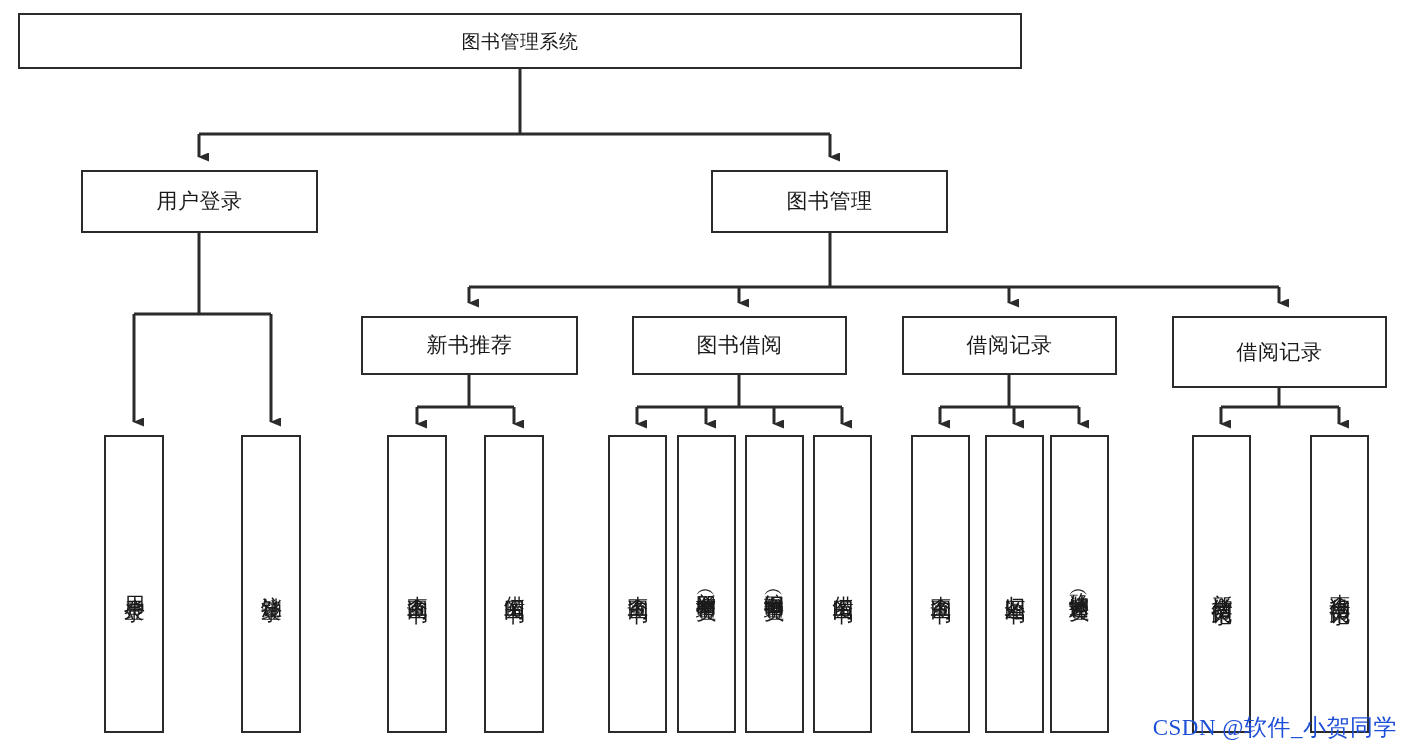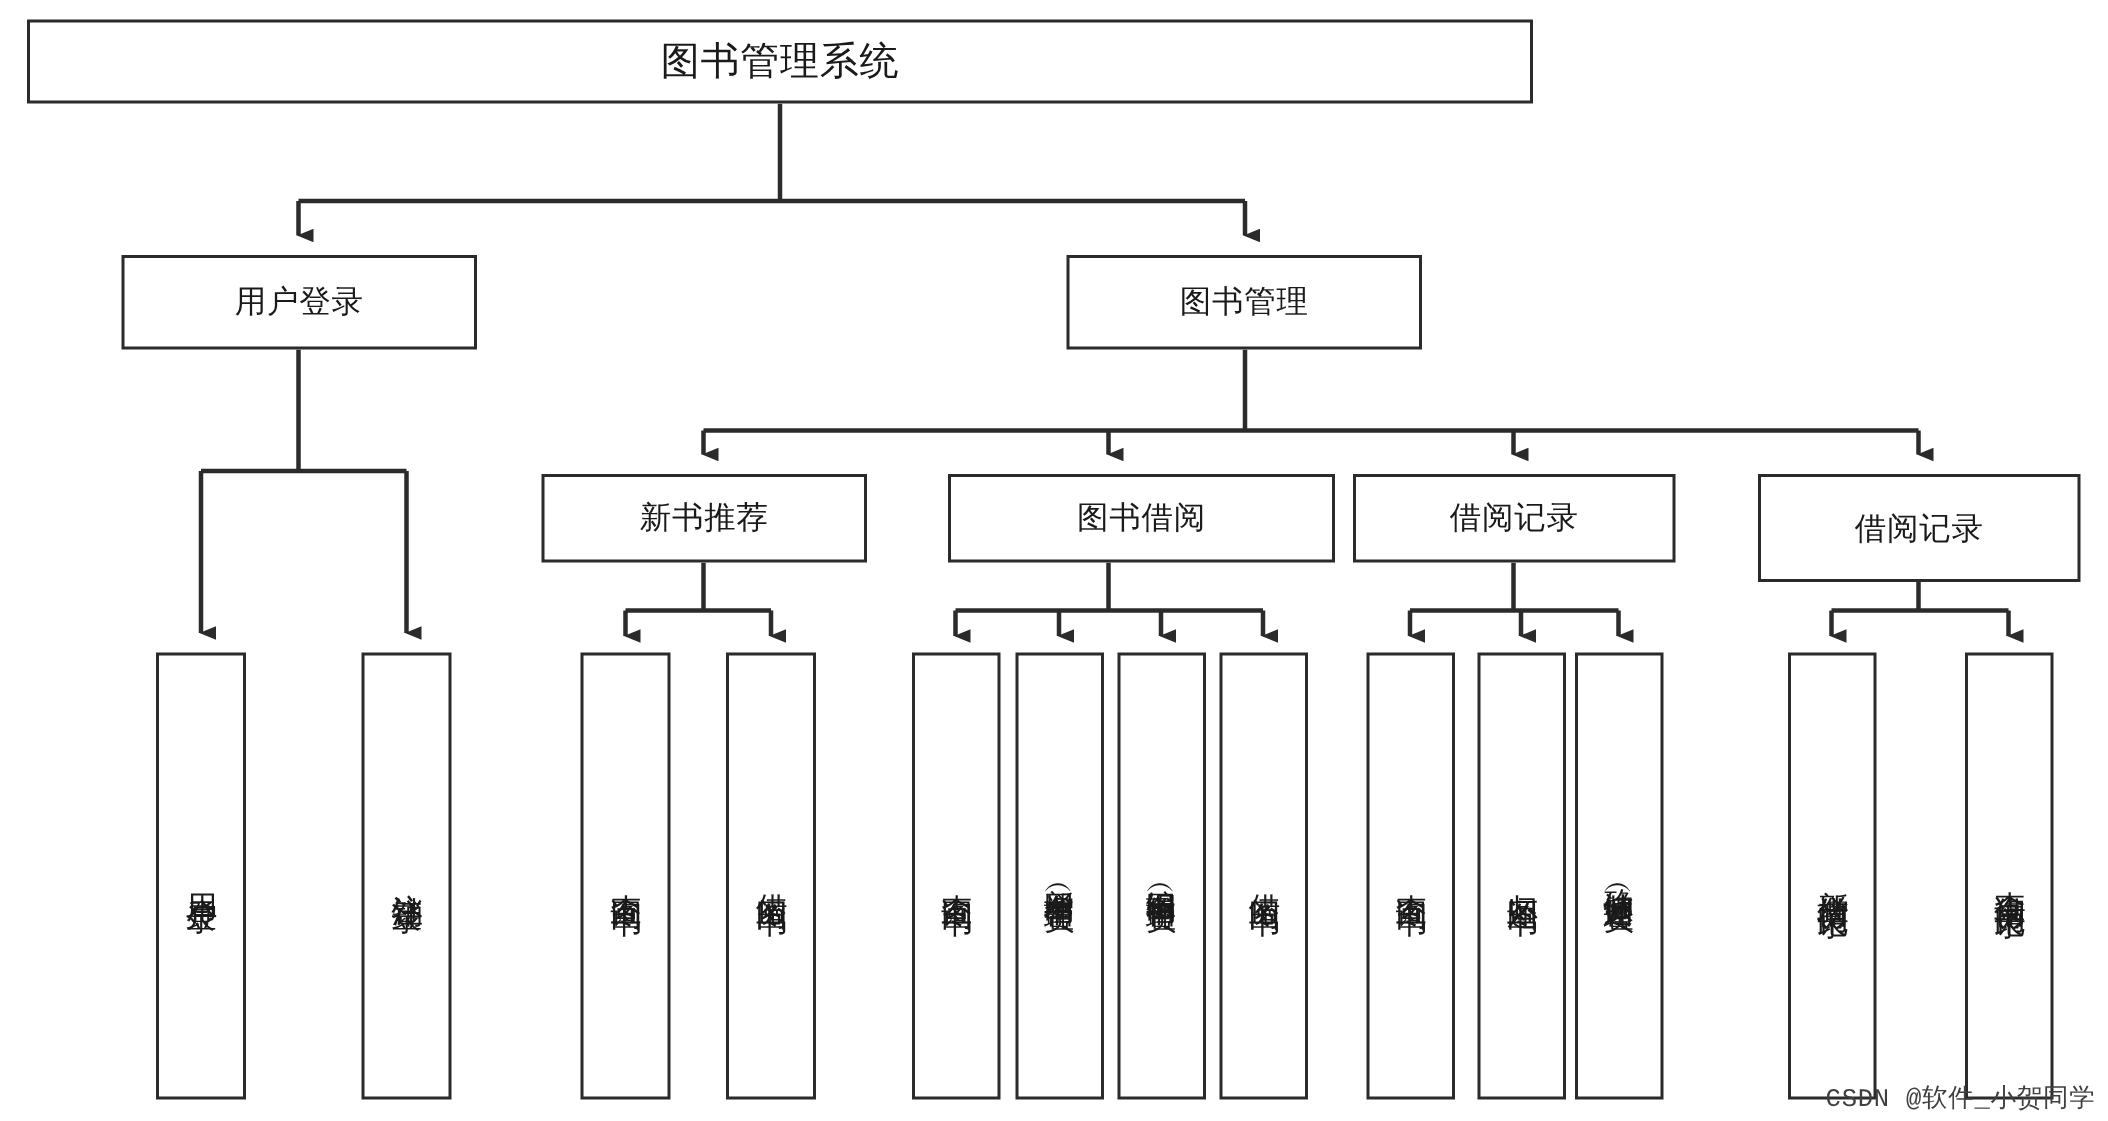--- a/index.html
+++ b/index.html
@@ -41,21 +41,21 @@
     line-height: 1.18;
     letter-spacing: 0.5px;
     white-space: pre;
   }
   
   .node.horiz .node-label {
     writing-mode: horizontal-tb;
     font-size: 21px;
   }
   .node.root .node-label {
-    font-size: 26px;
+    font-size: 19px;
   }
   
   .node.vert {
     align-items: center;
     justify-content: center;
   }
   .node.vert .node-label {
     writing-mode: vertical-rl;
     text-orientation: upright;
     font-size: 21px;
@@ -64,26 +64,26 @@
     max-height: 100%;
   }
   .node.vert.narrow .node-label {
     font-size: 20px;
     letter-spacing: 1.5px;
   }
   #watermark {
     position: absolute;
     right: 8px;
     bottom: 4px;
-    font-size: 17px;
-    color: #404040;
+    font-size: 23px;
+    color: #1d4ed8;
     letter-spacing: 0.5px;
     z-index: 3;
     white-space: nowrap;
-    font-family: Liberation Mono, monospace;
+    font-family: Liberation Serif, serif;
   }
 </style>
 </head>
 <body>
 
 <div id="diagram-root">
 
   <svg id="diagram-svg" viewBox="0 0 1405 747" xmlns="http://www.w3.org/2000/svg">
     <defs>
       <marker id="arrowhead" markerWidth="9" markerHeight="11" refX="4.5" refY="10" orient="auto" markerUnits="userSpaceOnUse">
@@ -156,21 +156,21 @@
   <div class="node horiz" style="left: 81px; top: 170px; width: 237px; height: 63px;">
     <span class="node-label">用户登录</span>
   </div>
   <div class="node horiz" style="left: 711px; top: 170px; width: 237px; height: 63px;">
     <span class="node-label">图书管理</span>
   </div>
 
   <div class="node horiz" style="left: 361px; top: 316px; width: 217px; height: 59px;">
     <span class="node-label">新书推荐</span>
   </div>
-  <div class="node horiz" style="left: 632px; top: 316px; width: 258px; height: 59px;">
+  <div class="node horiz" style="left: 632px; top: 316px; width: 215px; height: 59px;">
     <span class="node-label">图书借阅</span>
   </div>
   <div class="node horiz" style="left: 902px; top: 316px; width: 215px; height: 59px;">
     <span class="node-label">借阅记录</span>
   </div>
   <div class="node horiz" style="left: 1172px; top: 316px; width: 215px; height: 72px;">
     <span class="node-label">借阅记录</span>
   </div>
 
   <div class="node vert" style="left: 104px; top: 435px; width: 60px; height: 298px;">

